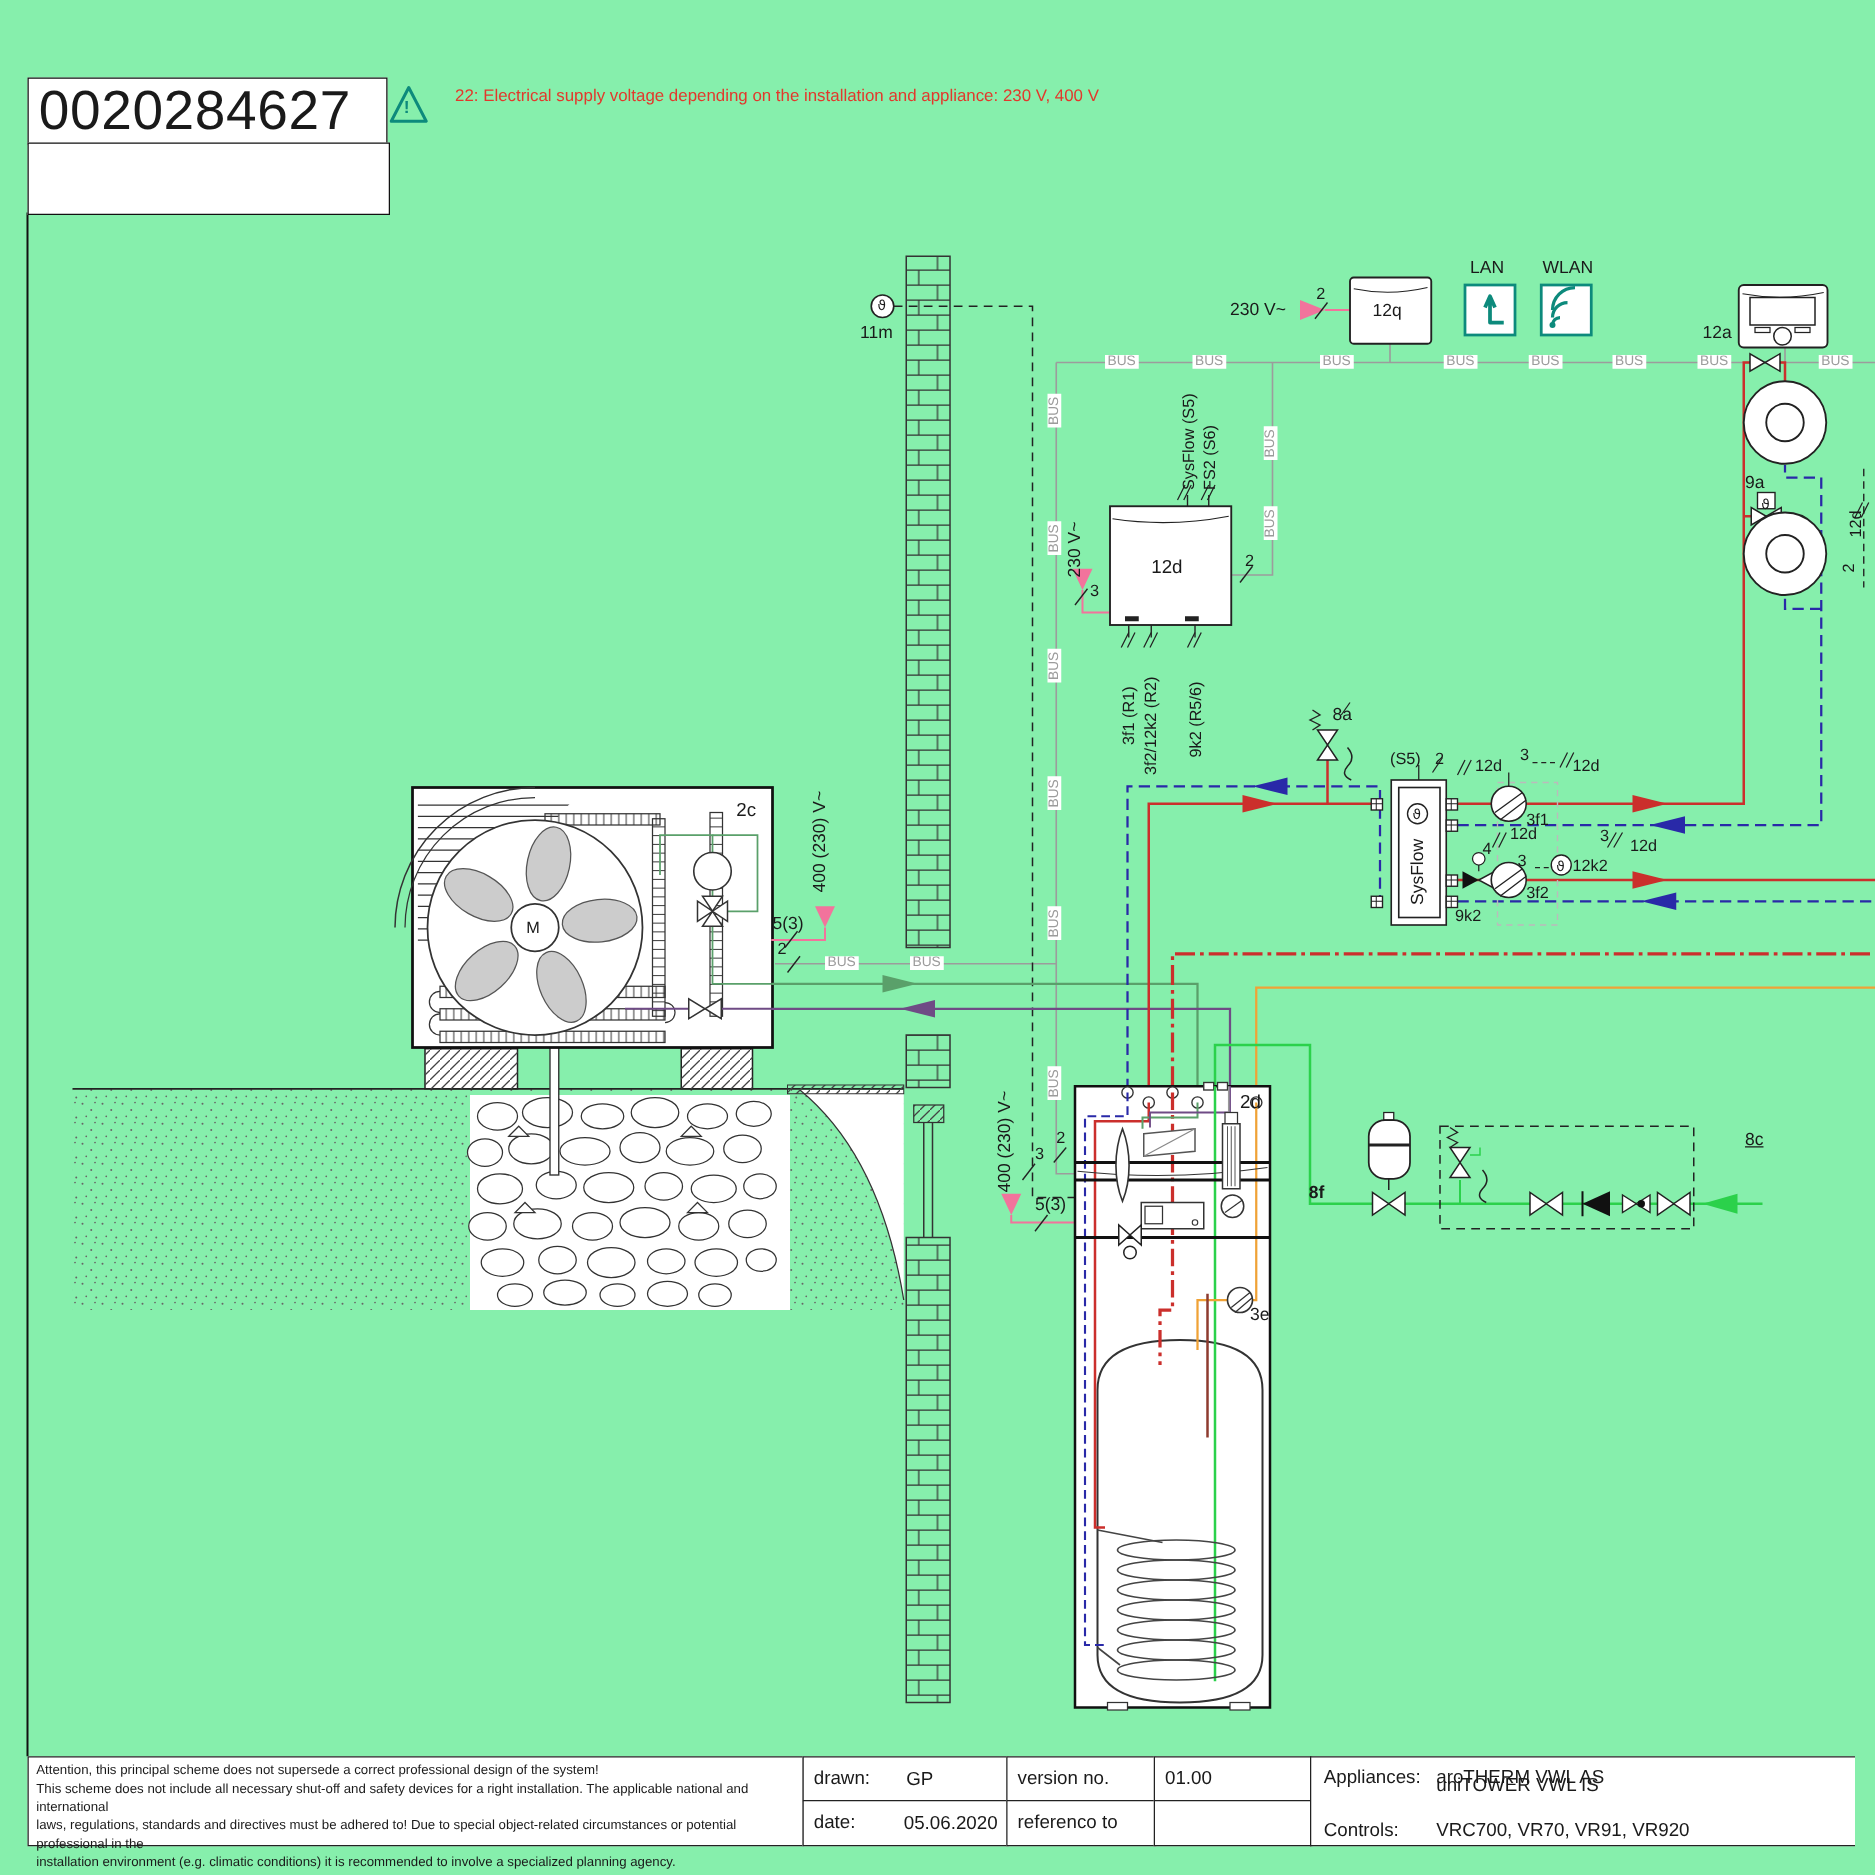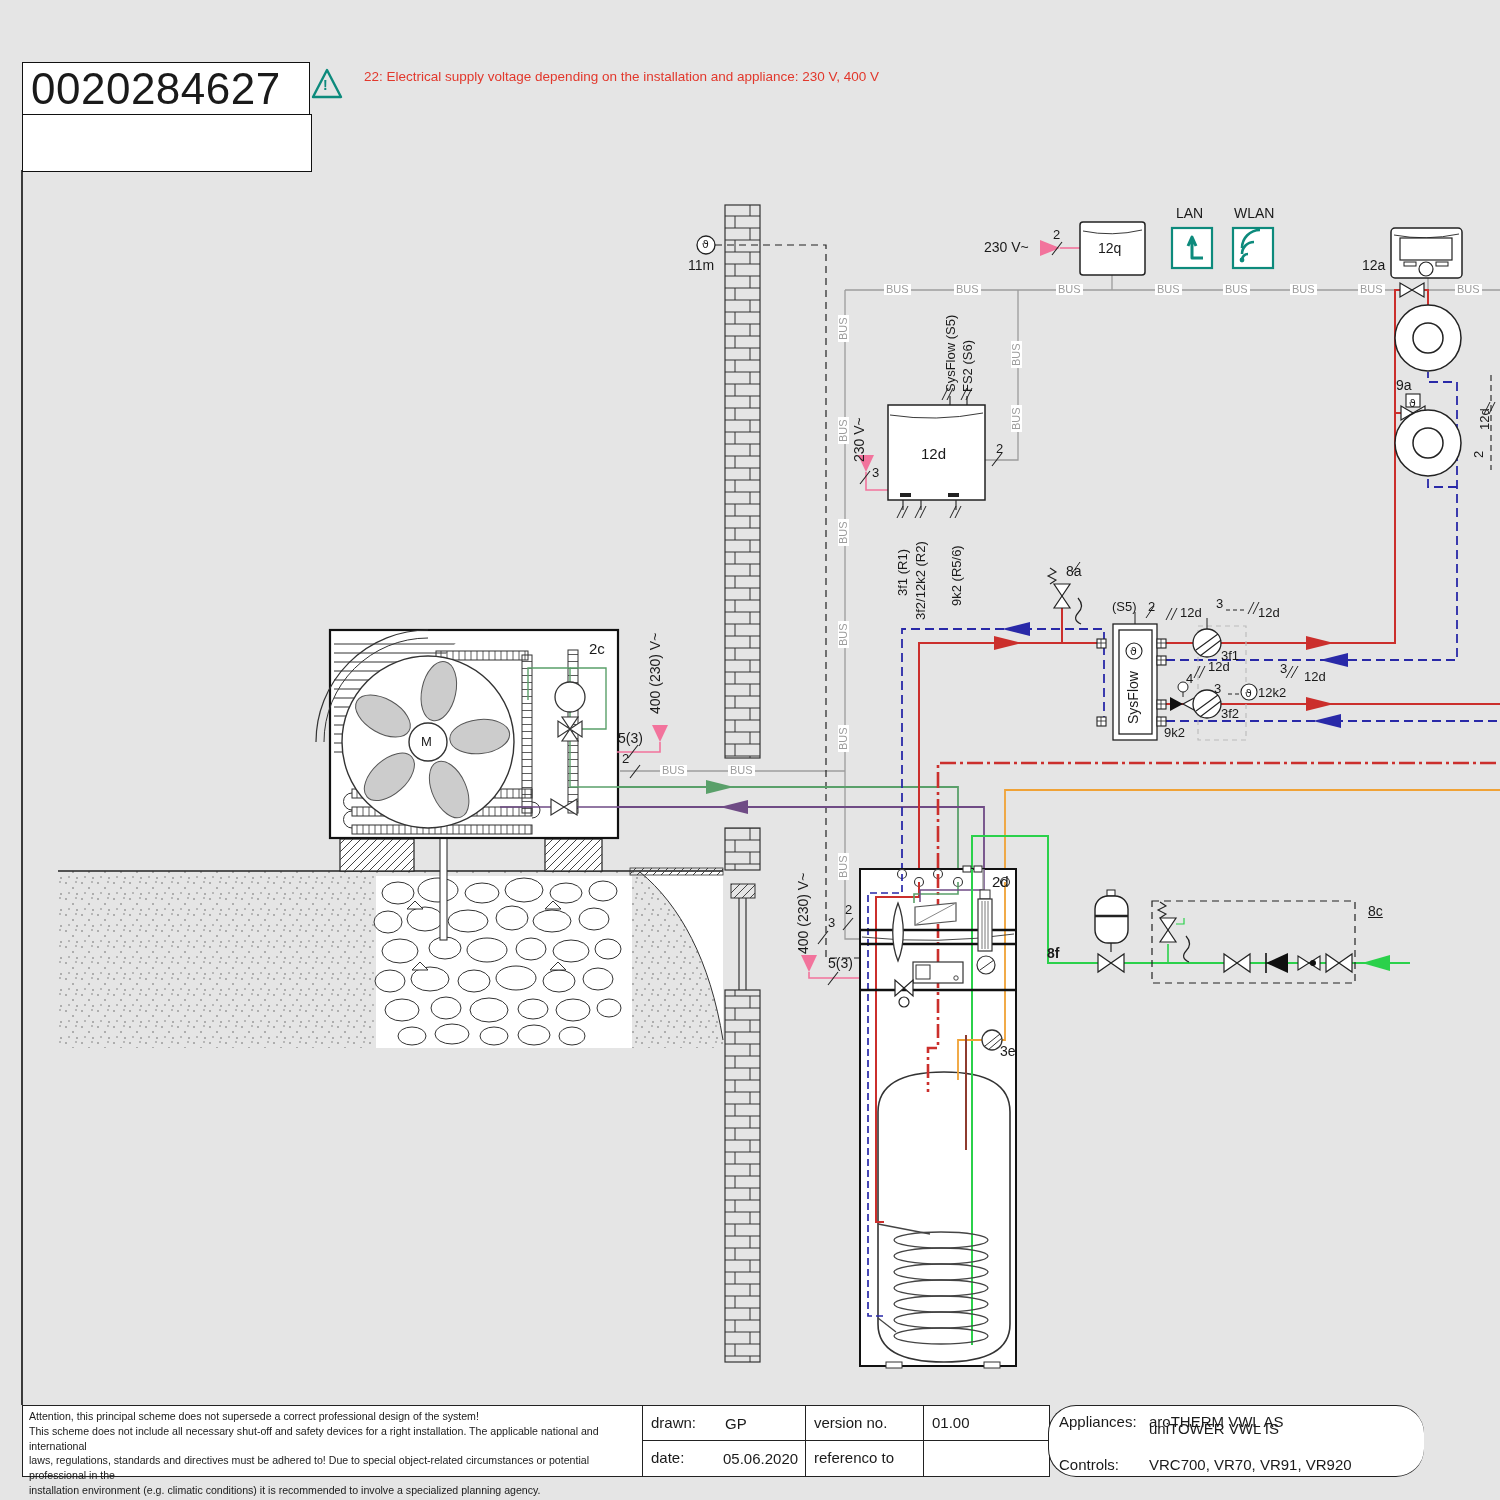--- a/index.html
+++ b/index.html
@@ -1,16 +1,16 @@
 <!DOCTYPE html>
 <html style="--teal: #0d8a7c; --red: #cb2f2c; --blue: #2929a8; --warnred: #e2382c; --greenref: #5aa06a; --greenwater: #2bd14b; --purple: #6f4b85; --orange: #f0a236; --pink: #f2739c; --graybus: #9c9c9c; --brown: #8e3b2f;"><head>
 <meta charset="utf-8">
 <style>
   html,body{margin:0;padding:0;background:#fff;}
-  #sheet{position:relative;width:1500px;height:1500px;background:#e5e5e5;overflow:hidden;
+  #sheet{position:relative;width:1500px;height:1500px;background:#86efac;overflow:hidden;
          font-family:"Liberation Sans",sans-serif;color:#1a1a1a;}
   #linework{position:absolute;left:0;top:0;}
   
   .lbl{position:absolute;font-size:13px;line-height:1;white-space:nowrap;color:#1a1a1a;}
   .md{font-size:14px;} .lg{font-size:15px;}
   .gray{font-size:11px;color:#9c9c9c;background:#fff;padding:0 2px;}
   .theta{font-size:11px;font-family:"DejaVu Sans",sans-serif;}
   .teal{color:var(--teal);font-weight:bold;}
   .rot{transform:rotate(-90deg);transform-origin:0 0;}
   
@@ -24,21 +24,21 @@
   .tb .cap{position:absolute;left:8px;top:8px;}
   .tb .val{position:absolute;top:9px;}
   #tb-attention{left:22px;top:1405px;width:621px;height:72px;font-size:10.6px;line-height:1.4;padding:3px 6px;}
   #tb-attention span{display:block;}
   #tb-drawn{left:642px;top:1405px;width:165px;height:37px;}
   #tb-date{left:642px;top:1440px;width:165px;height:37px;}
   #tb-verlab{left:805px;top:1405px;width:120px;height:37px;text-align:right;}
   #tb-verval{left:923px;top:1405px;width:127px;height:37px;}
   #tb-reflab{left:805px;top:1440px;width:120px;height:37px;}
   #tb-refval{left:923px;top:1440px;width:127px;height:37px;}
-  #tb-appl{left:1048px;top:1405px;width:376px;height:72px;border-right:none;border-radius:28px;}
+  #tb-appl{left:1048px;top:1405px;width:436px;height:72px;border-right:none;}
   #tb-appl .cap{left:10px;}
   #tb-appl .v{position:absolute;left:100px;}
 </style>
 </head>
 <body>
 
 <div id="sheet">
 
 <svg id="linework" width="1500" height="1500" viewBox="0 0 1500 1500">
   <defs>
@@ -545,21 +545,21 @@
       <span class="lbl" style="left: 1258px; top: 686px;">12k2</span>
       <span class="lbl" style="left: 1280px; top: 662px;">3</span>
       <span class="lbl" style="left: 1304px; top: 670px;">12d</span>
       <span class="lbl md rot" style="left: 1126px; top: 724px;">SysFlow</span>
       <span class="lbl theta" style="left: 1130px; top: 646px;">ϑ</span>
       <span class="lbl md" style="left: 1396px; top: 378px;">9a</span>
       <span class="lbl theta" style="left: 1409px; top: 398px;">ϑ</span>
       <span class="lbl rot" style="left: 1478px; top: 430px;">12d</span>
       <span class="lbl rot" style="left: 1472px; top: 458px;">2</span>
       <span class="lbl md" style="left: 1047px; top: 946px; font-weight: bold;">8f</span>
-      <span class="lbl md" style="left: 1368px; top: 904px; text-decoration: underline;">8c</span>
+      <span class="lbl md" style="left: 1396px; top: 904px; text-decoration: underline;">8c</span>
     </div>
 
 <div class="tb" id="tb-attention">
   <span>Attention, this principal scheme does not supersede a correct professional design of the system!</span>
   <span>This scheme does not include all necessary shut-off and safety devices for a right installation. The applicable national and international</span>
   <span>laws, regulations, standards and directives must be adhered to! Due to special object-related circumstances or potential professional in the</span>
   <span>installation environment (e.g. climatic conditions) it is recommended to involve a specialized planning agency.</span>
 </div>
 <div class="tb" id="tb-drawn">
   <span class="cap">drawn:</span>

